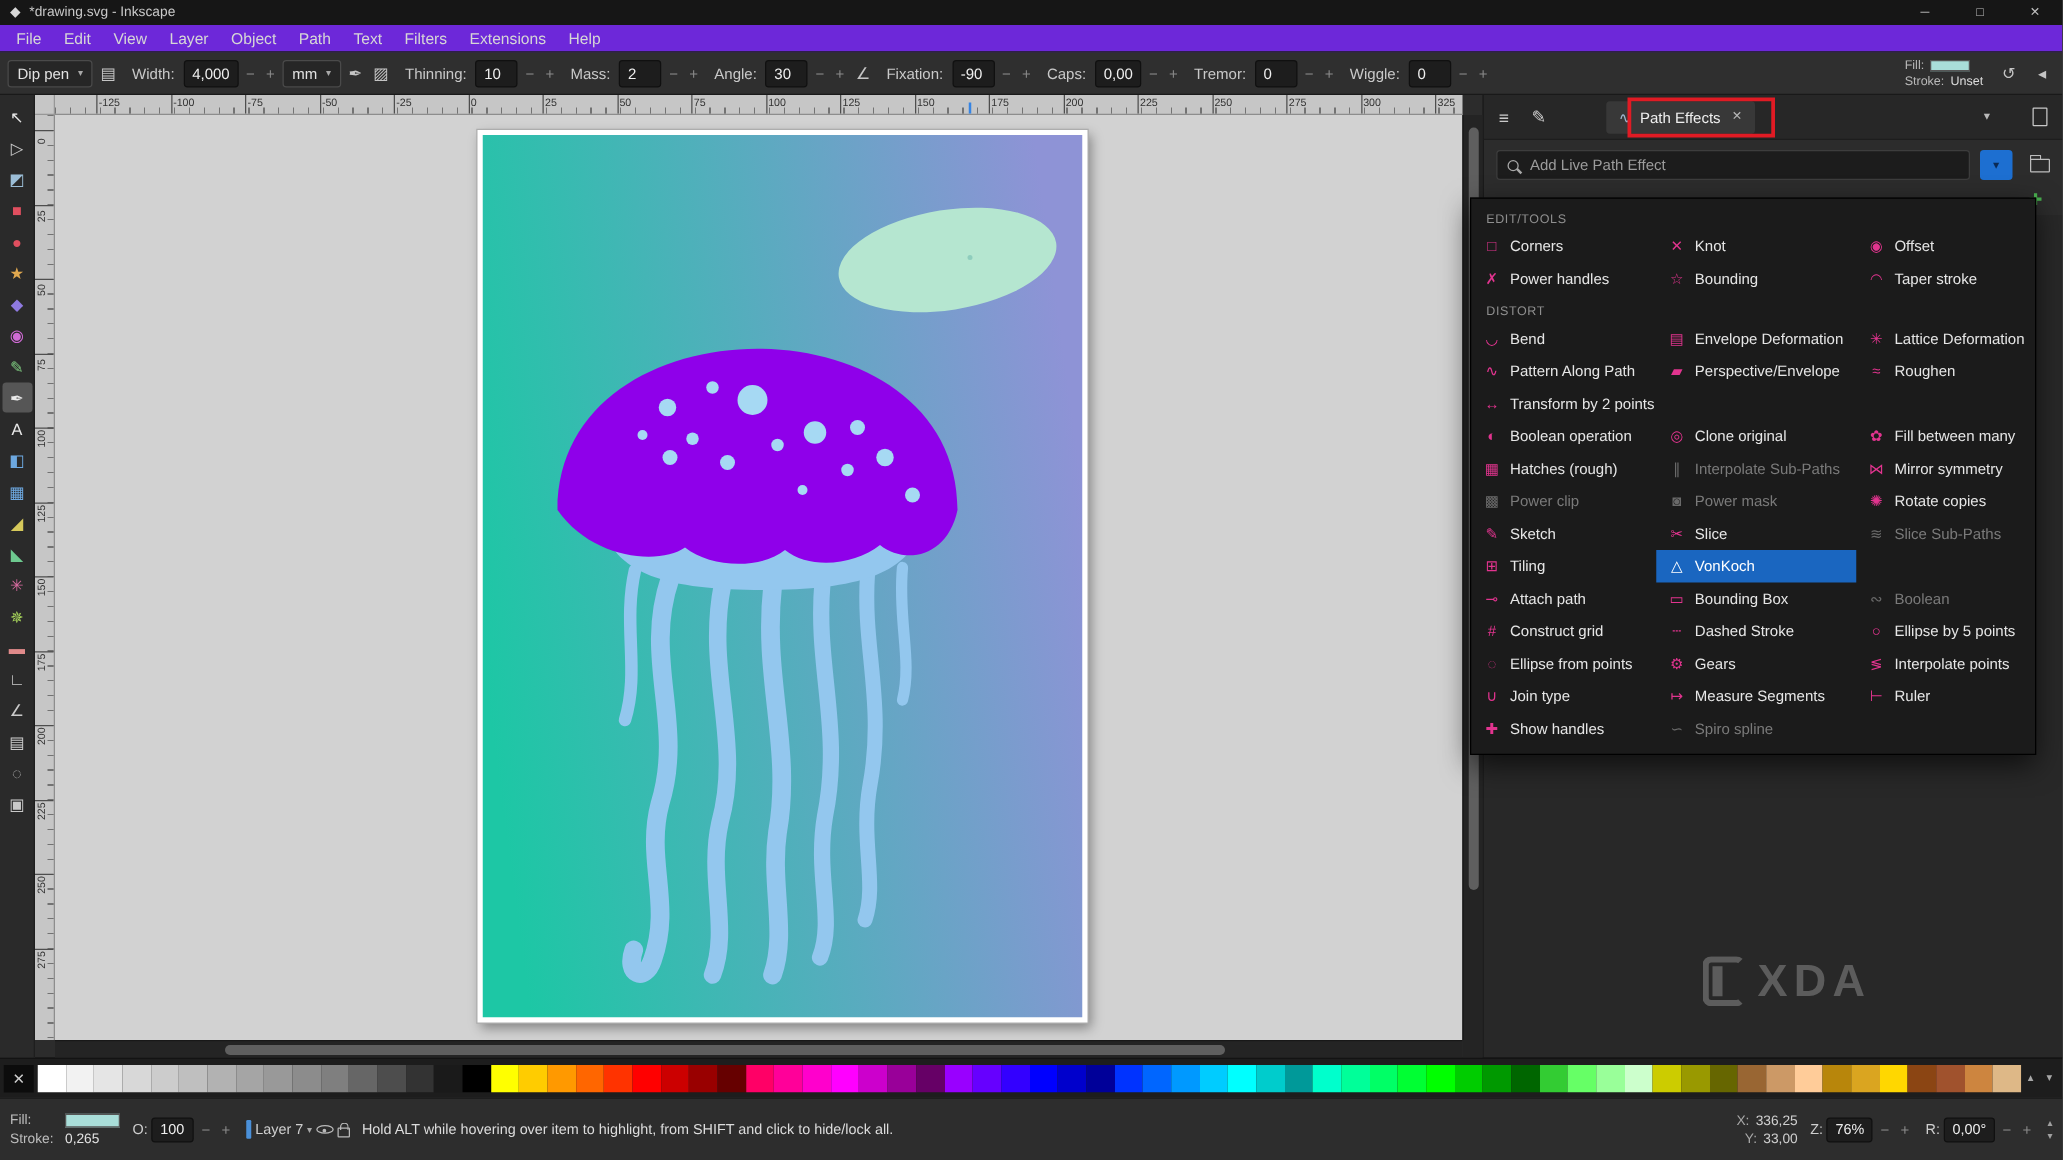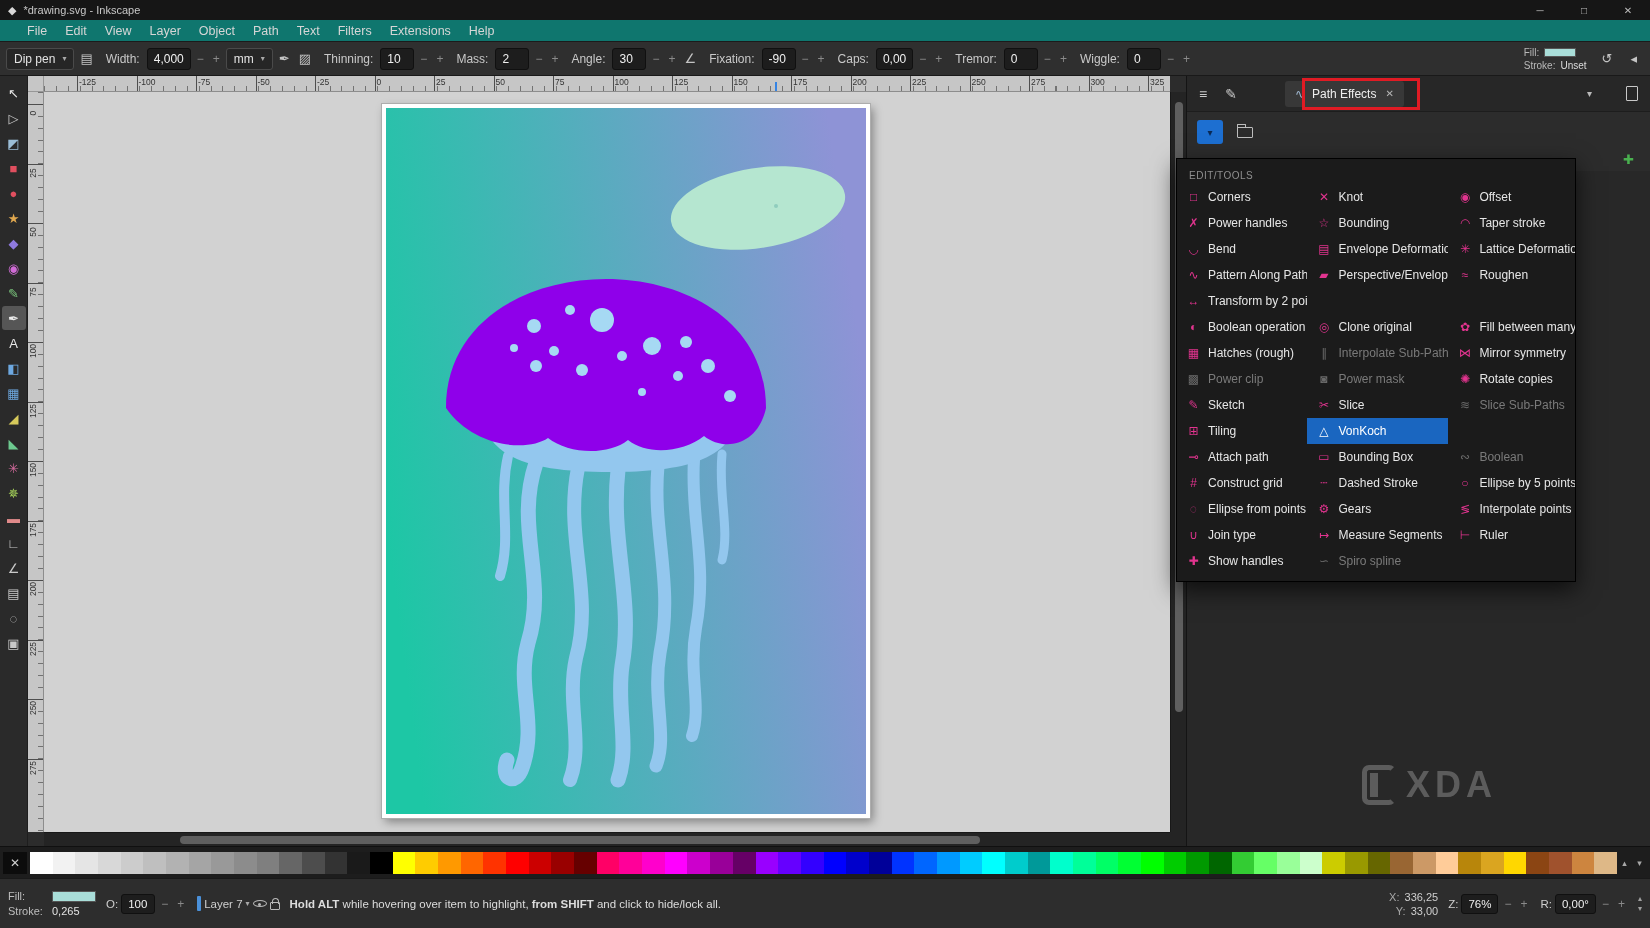--- a/index.html
+++ b/index.html
@@ -7,21 +7,21 @@
   .app{position:relative;width:1650px;height:928px;background:#2c2c2c;overflow:hidden;font-size:12px;color:#ddd;}
 
   
   .titlebar{position:absolute;left:0;top:0;width:100%;height:20px;background:#161616;display:flex;align-items:center;}
   .app-icon{margin:0 7px 0 8px;color:#d8d8d8;font-size:11px;line-height:20px}
   .win-title{font-size:11px;color:#c8c8c8}
   .win-btns{margin-left:auto;display:flex;height:100%}
   .win-btn{width:44px;display:flex;align-items:center;justify-content:center;font-size:10px;color:#bdbdbd}
 
   
-  .menubar{position:absolute;top:20px;left:0;width:100%;height:22px;background:#0f766e;display:flex;align-items:center;padding-left:18px;border-bottom:1px solid #1b1b1b}
+  .menubar{position:absolute;top:20px;left:0;width:100%;height:22px;background:#6d28d9;display:flex;align-items:center;padding-left:4px;border-bottom:1px solid #1b1b1b}
   .menu-item{padding:0 9px;font-size:12.5px;color:#d6d6d6;line-height:22px}
 
   
   .toolbar{position:absolute;top:42px;left:0;width:100%;height:34px;background:#2f2f2f;border-bottom:1px solid #191919;display:flex;align-items:center;gap:3px;padding:0 6px;white-space:nowrap}
   .select{background:#262626;border:1px solid #4a4a4a;border-radius:3px;height:22px;display:inline-flex;align-items:center;padding:0 7px;gap:7px;color:#e2e2e2;font-size:12px}
   .caret{font-size:8px;color:#a8a8a8}
   .tb-label{color:#c9c9c9;margin-left:7px;font-size:12px}
   .tb-input{background:#1d1d1d;border:1px solid #101010;border-radius:3px;height:22px;min-width:34px;padding:0 6px;display:inline-flex;align-items:center;color:#f0f0f0;font-size:12px;margin-left:4px}
   .stepper{color:#8a8a8a;font-size:12px;padding:0 3px}
   .tb-icon{color:#c4c4c4;font-size:13px;margin:0 3px}
@@ -76,21 +76,21 @@
   .mag-icon{width:9px;height:9px;border:1.5px solid #a8a8a8;border-radius:50%;position:relative;flex:none}
   .mag-icon::after{content:"";position:absolute;width:5px;height:1.5px;background:#a8a8a8;transform:rotate(45deg);right:-4px;bottom:-2px}
   .blue-btn{width:26px;height:24px;background:#1d6fd1;border-radius:3px;display:flex;align-items:center;justify-content:center;color:#0a2a55;font-size:10px;flex:none}
   .folder-icon{width:16px;height:11px;border:1.5px solid #bdbdbd;border-radius:1px;position:relative;margin-left:6px;flex:none}
   .folder-icon::before{content:"";position:absolute;left:-1px;top:-4px;width:7px;height:3px;border:1.5px solid #bdbdbd;border-bottom:none;border-radius:1px 1px 0 0}
   .panel-subrow{display:flex;justify-content:flex-end;padding:0 16px 4px;flex:none}
   .plus-icon{color:#49b04f;font-size:13px}
   .panel-body{flex:1;background:#282828}
 
   
-  .popup{position:absolute;left:1176px;top:158px;width:400px;background:#1b1b1b;border:1px solid #000;box-shadow:0 8px 22px rgba(0,0,0,.65);z-index:40;padding:3px 0 7px}
+  .popup{position:absolute;left:1176px;top:158px;width:453px;background:#1b1b1b;border:1px solid #000;box-shadow:0 8px 22px rgba(0,0,0,.65);z-index:40;padding:3px 0 7px}
   .lpe-sec{font-size:10px;color:#8f8f8f;padding:8px 12px 3px;letter-spacing:.5px}
   .lpe-grid{display:grid;grid-template-columns:1fr 1.08fr .97fr}
   .lpe-item{display:flex;align-items:center;gap:7px;height:26px;padding:0 9px;color:#e6e6e6;font-size:12px;white-space:nowrap;overflow:hidden}
   .lpe-icon{color:#e2348f;font-size:12px;width:15px;text-align:center;flex:none}
   .lpe-item.selected{background:#1a66c0;color:#fff}
   .lpe-item.selected .lpe-icon{color:#fff}
   .lpe-item.disabled{color:#7a7a7a}
   .lpe-item.disabled .lpe-icon{color:#6a6a6a}
 
   
@@ -115,21 +115,21 @@
   .stroke-val{font-size:11px;color:#e2e2e2}
   .sb-input{background:#1d1d1d;border:1px solid #101010;border-radius:3px;height:20px;min-width:34px;padding:0 6px;display:inline-flex;align-items:center;color:#eee;font-size:11.5px}
   .sb-group{display:flex;align-items:center;gap:3px}
   .layer-chip{width:4px;height:15px;background:#4a90d9;border-radius:1px}
   .eye-icon{width:14px;height:13px;position:relative;display:inline-block}
   .eye-icon::before{content:"";position:absolute;inset:3px 0;border:1px solid #b9b9b9;border-radius:50%}
   .eye-icon::after{content:"";position:absolute;left:5.5px;top:5.5px;width:3px;height:3px;background:#b9b9b9;border-radius:50%}
   .lock-icon{width:10px;height:8px;border:1px solid #b9b9b9;border-radius:1px;position:relative;display:inline-block;margin-top:5px}
   .lock-icon::before{content:"";position:absolute;left:1.2px;top:-5px;width:5px;height:5px;border:1px solid #b9b9b9;border-bottom:none;border-radius:4px 4px 0 0}
   .status-msg{flex:1;overflow:hidden;white-space:nowrap;color:#dcdcdc}
-  .status-msg .b{font-weight:bold}
+  .status-msg .b{font-weight:normal}
   .xy-block{display:flex;flex-direction:column;align-items:flex-end;gap:2px;font-size:11px}
   .xy-row{display:flex;gap:5px}
   .xy-lab{color:#a8a8a8}
   .corner-arrows{display:flex;flex-direction:column;gap:2px;color:#a0a0a0;font-size:8px;line-height:1;align-items:center}
 </style>
 </head>
 <body>
 
 <div class="app">
 
@@ -417,20 +417,24 @@
       <span class="ph-icon">✎</span>
       <div class="panel-tab">
         <span class="t-icon">∿</span>
         <span>Path Effects</span>
         <span class="t-close">✕</span>
       </div>
       <span class="ph-caret">▾</span>
       <span class="doc-icon"></span>
     </div>
     <div class="search-row">
+      <div class="search-box">
+        <span class="mag-icon"></span>
+        <span>Add Live Path Effect</span>
+      </div>
       <div class="blue-btn">▾</div>
       <span class="folder-icon"></span>
     </div>
     <div class="panel-subrow">
       <span class="plus-icon">✚</span>
     </div>
     <div class="panel-body"></div>
   </div>
 
   <div class="red-box" style="border-color: rgb(224, 27, 36);"></div>
@@ -456,20 +460,21 @@
         </div>
         <div class="lpe-item">
           <span class="lpe-icon">☆</span>
           <span class="lpe-label">Bounding</span>
         </div>
         <div class="lpe-item">
           <span class="lpe-icon">◠</span>
           <span class="lpe-label">Taper stroke</span>
         </div>
       </div>
+      <div class="lpe-sec">DISTORT</div>
       <div class="lpe-grid">
         <div class="lpe-item">
           <span class="lpe-icon">◡</span>
           <span class="lpe-label">Bend</span>
         </div>
         <div class="lpe-item">
           <span class="lpe-icon">▤</span>
           <span class="lpe-label">Envelope Deformation</span>
         </div>
         <div class="lpe-item">

